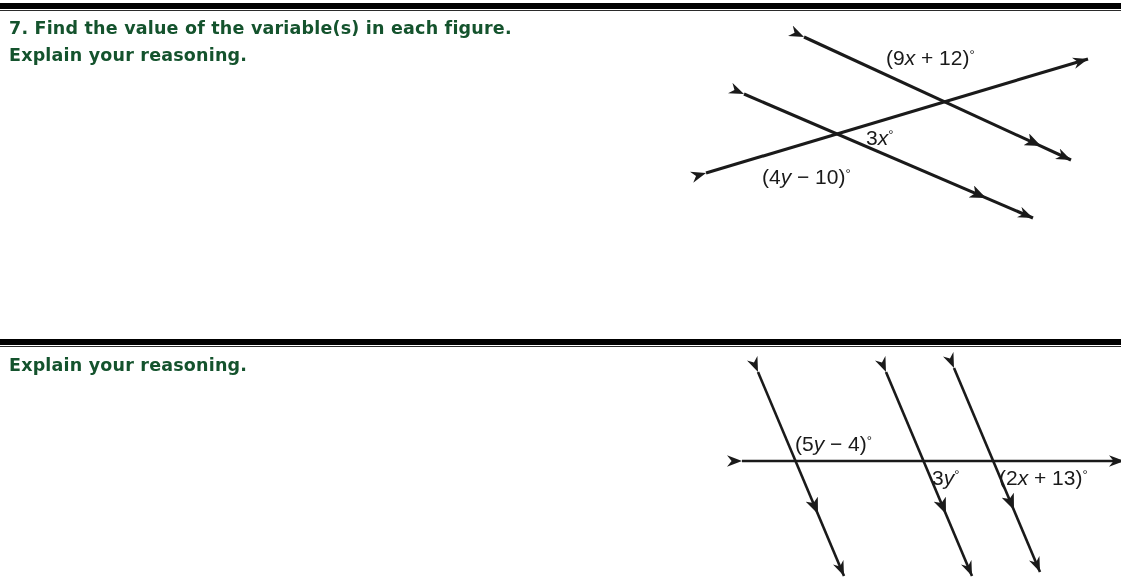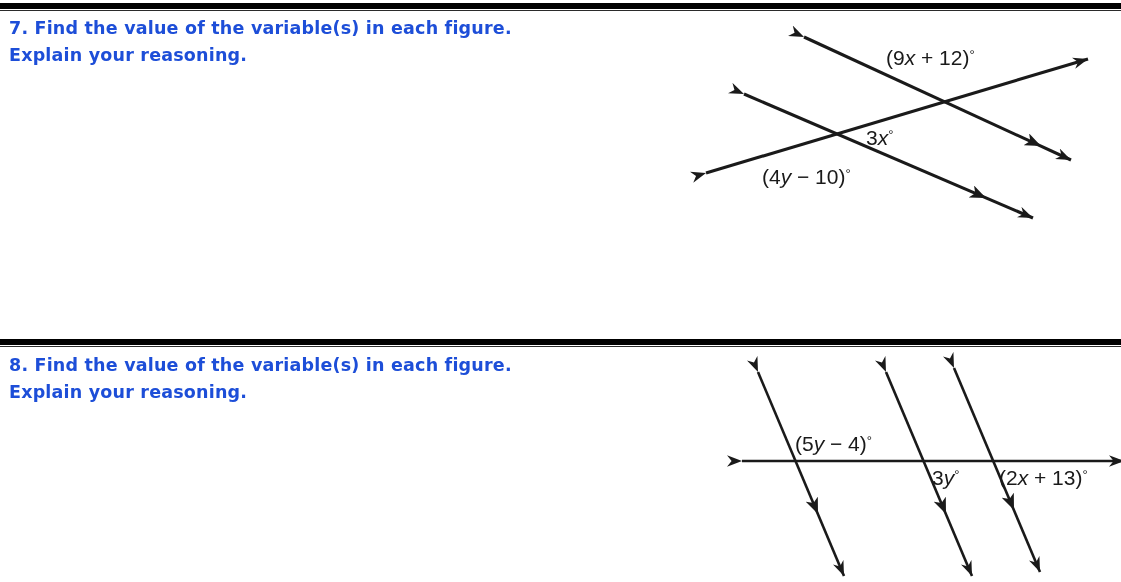--- a/index.html
+++ b/index.html
@@ -39,21 +39,21 @@
     background: #2b2b2b;
   }
   .rule-hair.top    { top: 10px; }
   .rule-hair.middle { top: 346px; }
 
   
   .prompt {
     position: absolute;
     left: 9px;
     width: 640px;
-    color: #1d4ed8;
+    color: #14532d;
     font-family: "DejaVu Sans", sans-serif;
     font-weight: bold;
     font-size: 17.5px;
     line-height: 27px;
     letter-spacing: 0.2px;
   }
   .prompt.p7 { top: 15px; }
   .prompt.p8 { top: 352px; }
   .prompt .line { display: block; white-space: pre; }
 
@@ -130,21 +130,20 @@
         <tspan>3</tspan><tspan class="ital">x</tspan><tspan></tspan><tspan class="deg" dy="-6">°</tspan>
       </text>
 
       <text class="fig-label" x="86" y="176">
         <tspan>(4</tspan><tspan class="ital">y</tspan><tspan> − 10)</tspan><tspan class="deg" dy="-6">°</tspan>
       </text>
     </svg>
   </div>
 
   <div class="prompt p8">
-    <span class="line">8. Find the value of the variable(s) in each figure.</span>
     <span class="line">Explain your reasoning.</span>
   </div>
 
   <div class="figure fig8">
     <svg width="461" height="230" viewBox="0 0 461 230" xmlns="http://www.w3.org/2000/svg">
       <defs>
         <marker id="ah8" markerWidth="16" markerHeight="12" refX="15" refY="6" orient="auto" markerUnits="userSpaceOnUse">
           <path d="M15,6 L0,0.3 L4.6,6 L0,11.7 Z" fill="#1a1a1a"></path>
         </marker>
         <marker id="ah8b" markerWidth="17" markerHeight="13" refX="16" refY="6.5" orient="auto" markerUnits="userSpaceOnUse">

